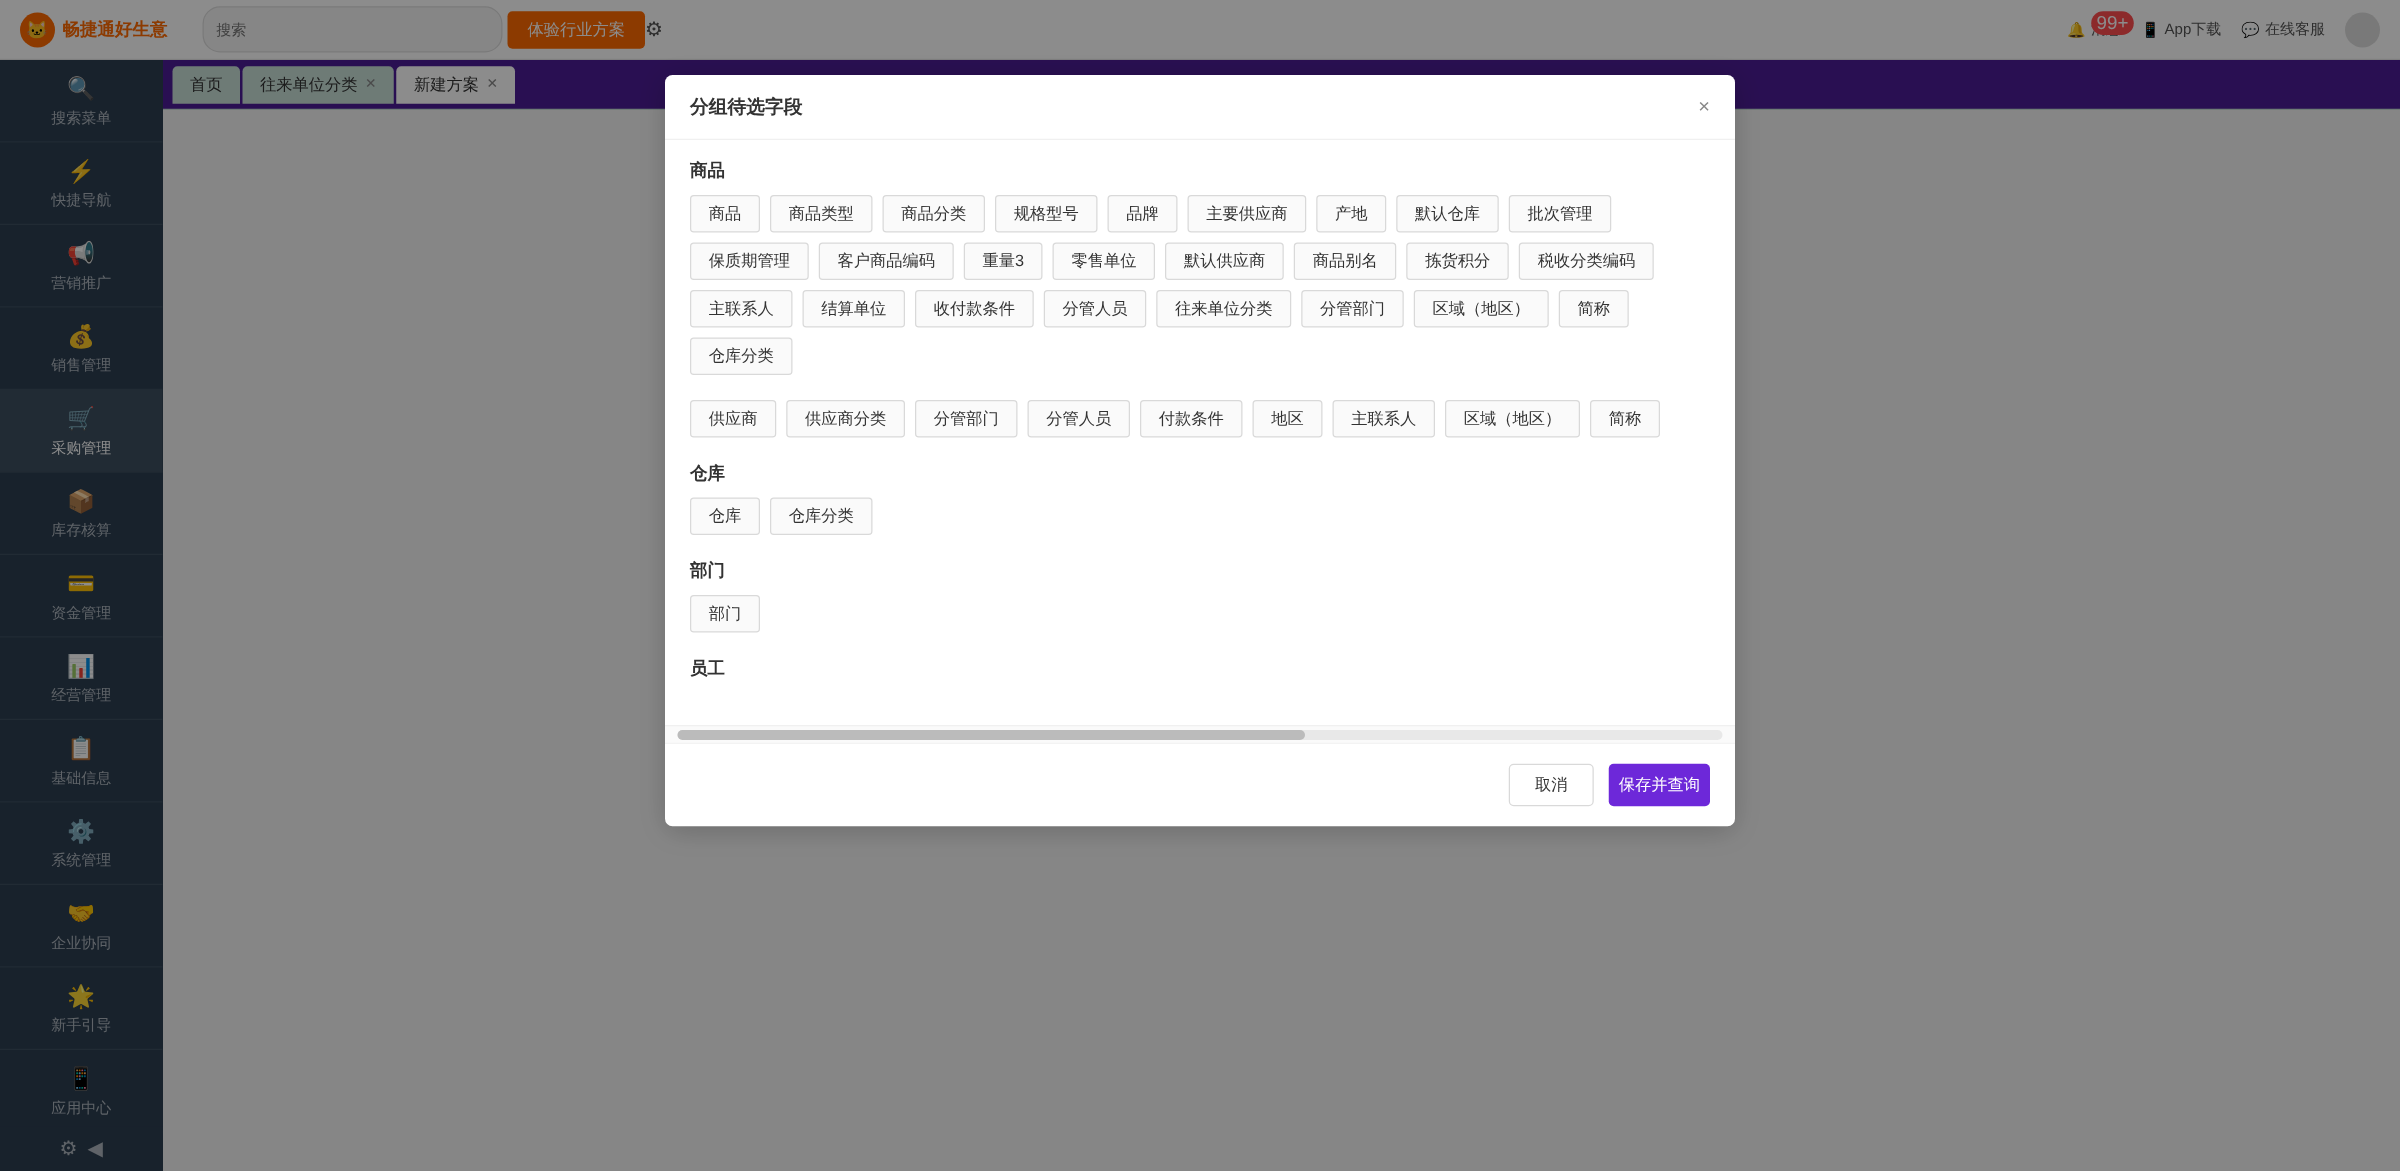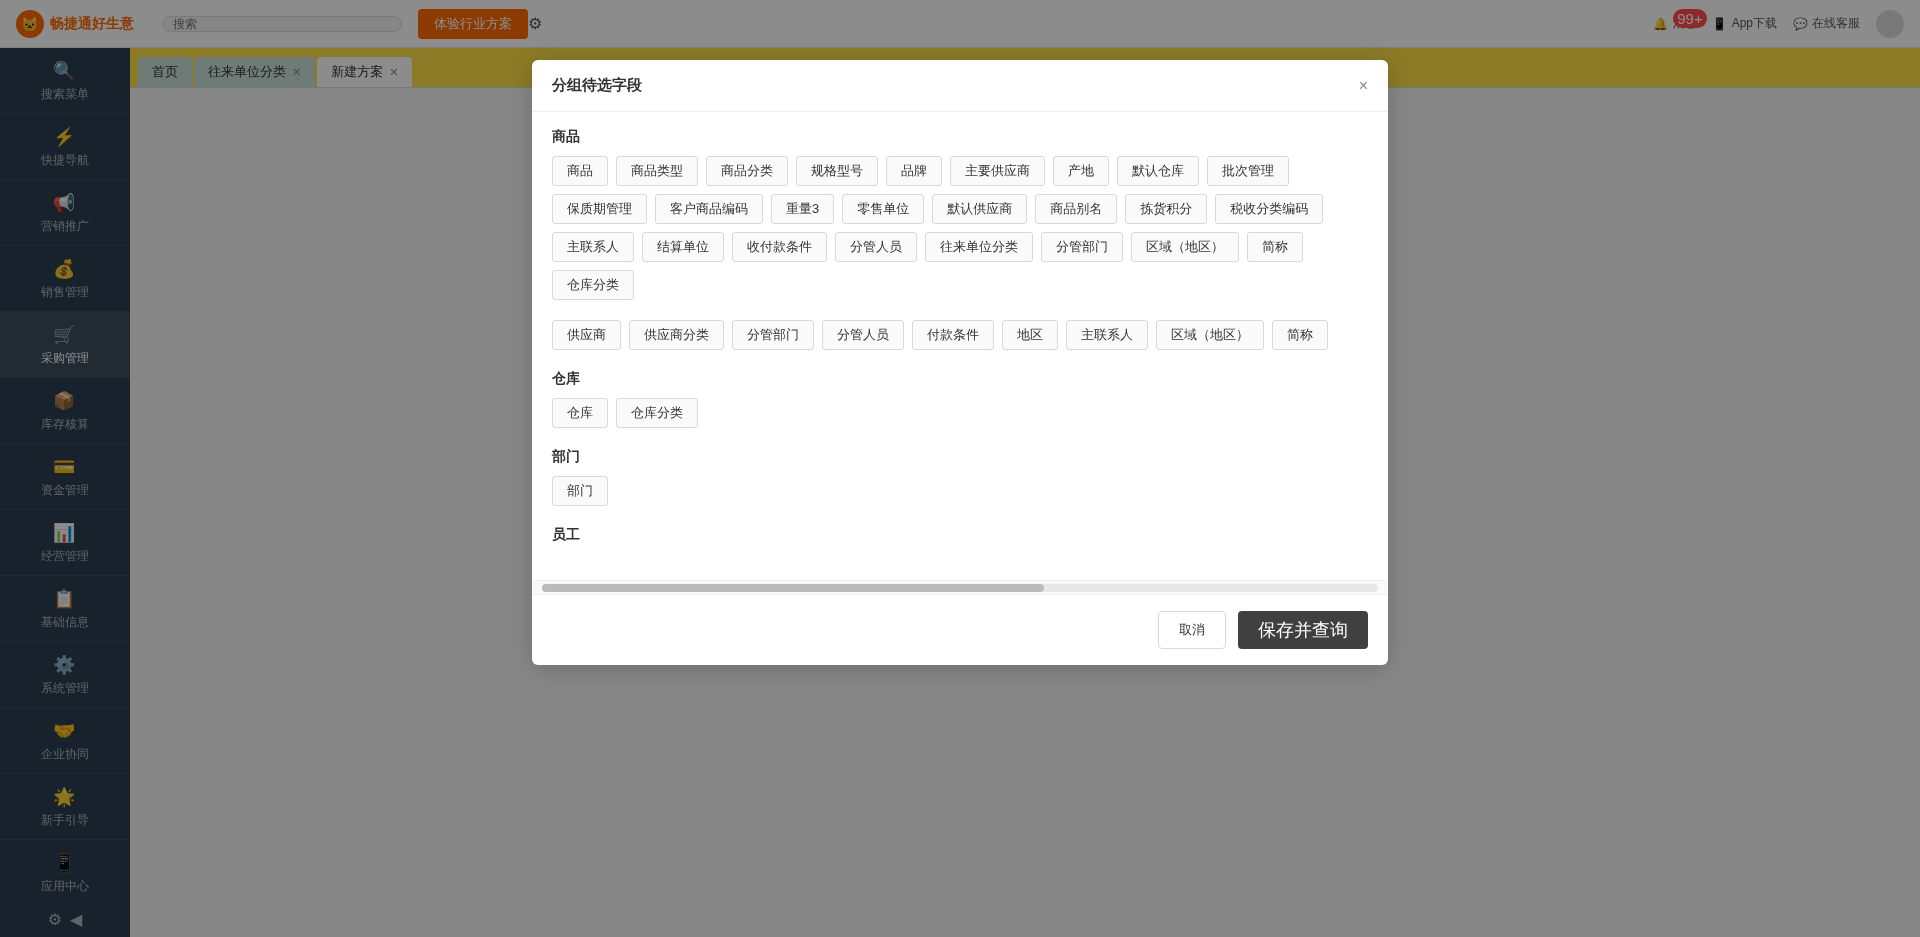--- a/index.html
+++ b/index.html
@@ -31,21 +31,21 @@
       display: flex; align-items: center; justify-content: center;
       color: white; font-size: 14px;
     }
     .search-bar-container {
       flex: 1;
       max-width: 240px;
       margin-left: 16px;
     }
     .search-bar {
       width: 100%;
-      height: 16px;
+      height: 37px;
       border: 1px solid #ddd;
       border-radius: 14px;
       padding: 0 10px;
       font-size: 12px;
       outline: none;
       background: #f5f5f5;
     }
     .top-nav-right {
       margin-left: auto;
       display: flex;
@@ -116,23 +116,23 @@
       color: #adb5bd;
       cursor: pointer;
       font-size: 16px;
     }
 
     
     .tab-bar {
       position: fixed;
       top: 48px; left: 130px; right: 0;
       height: 40px;
-      background: #fde047;
-      display: flex;
-      align-items: flex-end;
+      background: #4c1d95;
+      display: flex;
+      align-items: center;
       padding: 0 8px;
       gap: 2px;
       border-bottom: 1px solid #c8e0d8;
       z-index: 80;
     }
     .tab {
       height: 30px;
       padding: 0 14px;
       border-radius: 4px 4px 0 0;
       display: flex; align-items: center; gap: 6px;
@@ -169,21 +169,21 @@
 
     
     .exp-btn {
       background: #ff6a00;
       color: white;
       border: none;
       padding: 6px 16px;
       border-radius: 4px;
       cursor: pointer;
       font-size: 13px;
-      margin-left: 16px;
+      margin-left: 4px;
     }
     .settings-icon-btn {
       cursor: pointer;
       color: #555;
       font-size: 16px;
     }
 
     
     .overlay {
       position: fixed;
@@ -297,26 +297,26 @@
     .btn-cancel {
       padding: 7px 20px;
       border: 1px solid #d9d9d9;
       border-radius: 4px;
       background: #fff;
       cursor: pointer;
       font-size: 13px;
       color: #333;
     }
     .btn-primary {
-      padding: 7px 20px;
+      padding: 7px 8px;
       border: none;
       border-radius: 4px;
-      background: #404040;
-      cursor: pointer;
-      font-size: 18px;
+      background: #6d28d9;
+      cursor: pointer;
+      font-size: 13px;
       color: #fff;
     }
   </style>
 </head>
 <body>
 
 <div class="top-nav">
   <div class="logo-area">
     <div class="logo-icon">🐱</div>
     <span>畅捷通好生意</span>

